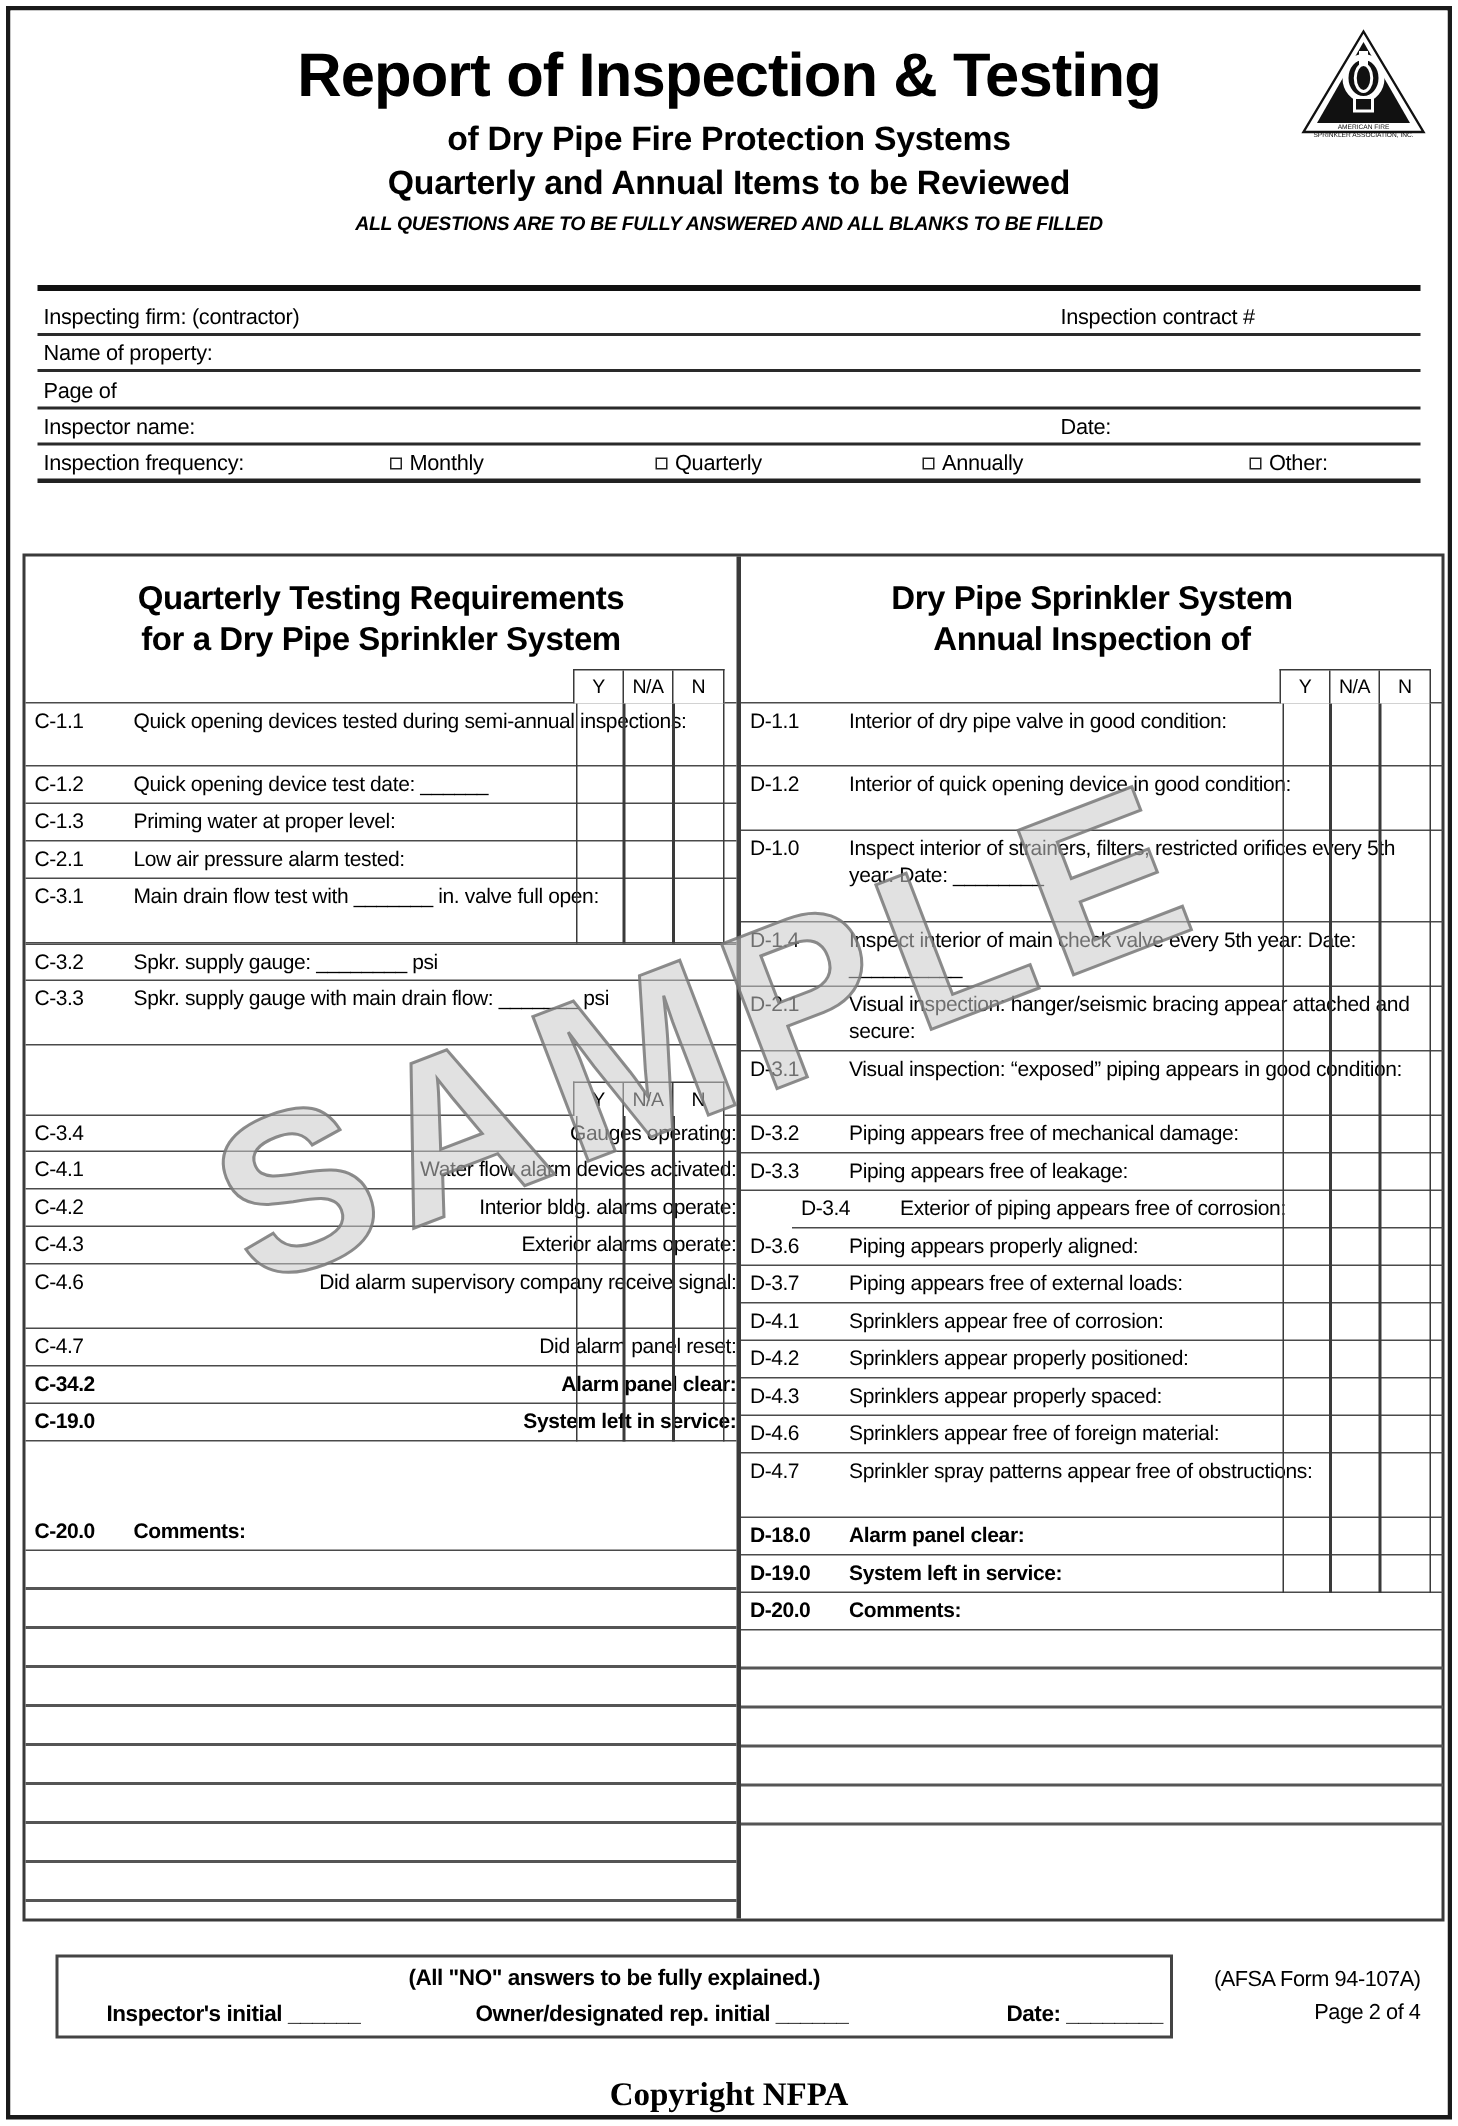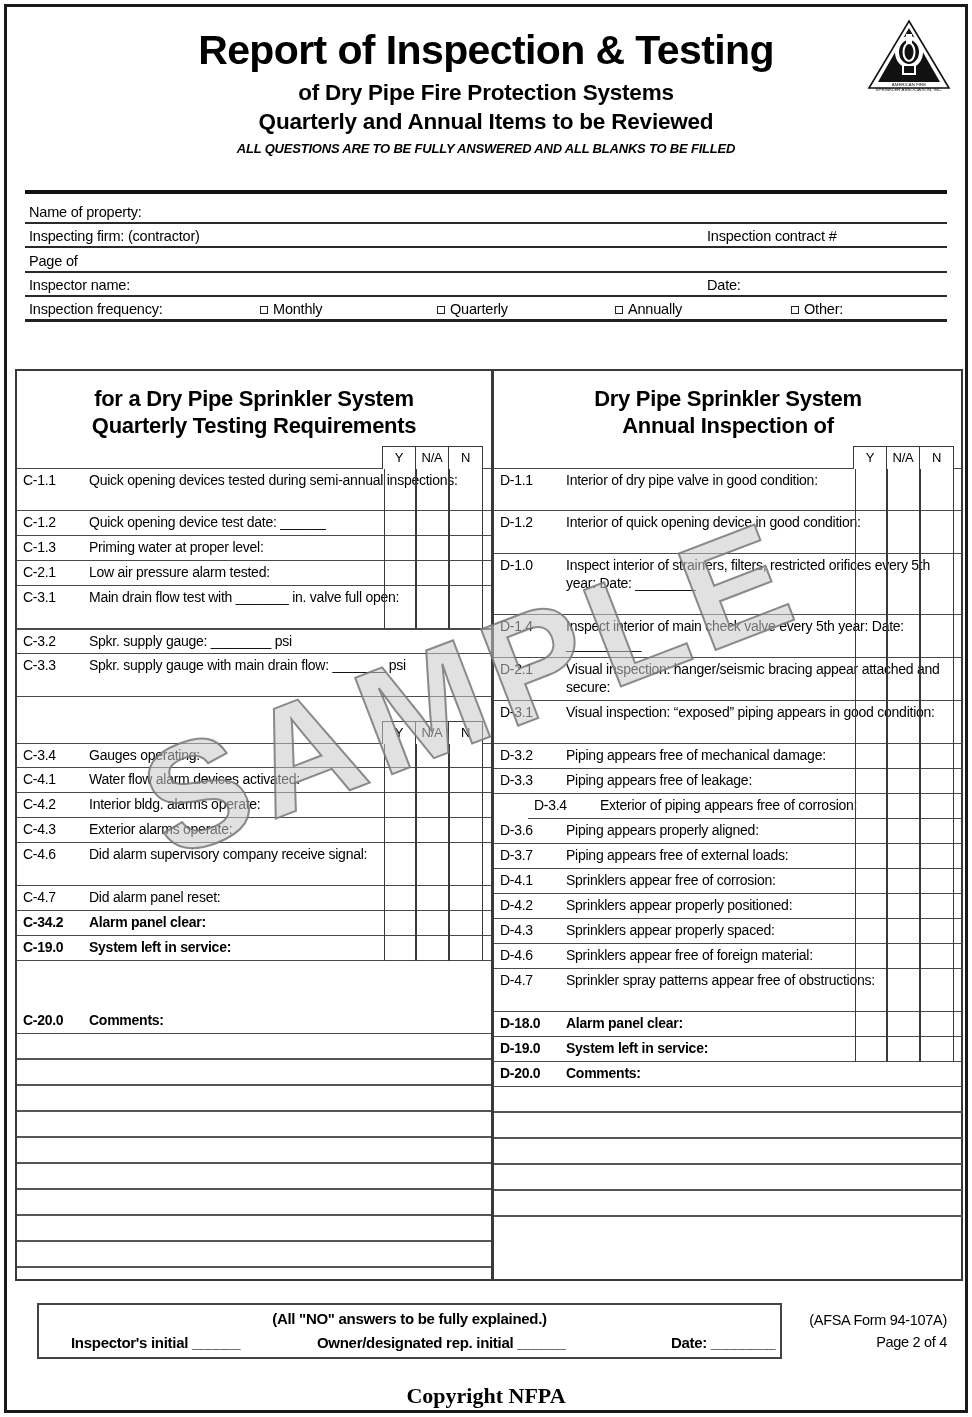--- a/index.html
+++ b/index.html
@@ -294,49 +294,49 @@
       <rect x="38" y="50" width="10" height="7" fill="#111"></rect>
       <text x="43" y="70" font-size="4.4" text-anchor="middle" fill="#111" font-family="Liberation Sans, sans-serif">AMERICAN FIRE</text>
       <text x="43" y="75" font-size="4.4" text-anchor="middle" fill="#111" font-family="Liberation Sans, sans-serif">SPRINKLER ASSOCIATION, INC.</text>
     </svg>
   </div>
 
   <div class="rule-thick" style="top:183px;"></div>
 
   <div class="hdr">
     <div class="hdr-row">
-      <span class="hdr-lbl" style="left:4px;">Name of property:</span>
-    </div>
-    <div class="hdr-row">
       <span class="hdr-lbl" style="left:4px;">Inspecting firm: (contractor)</span>
       <span class="hdr-lbl" style="left:682px;">Inspection contract #</span>
+    </div>
+    <div class="hdr-row">
+      <span class="hdr-lbl" style="left:4px;">Name of property:</span>
     </div>
     <div class="hdr-row">
       <span class="hdr-lbl" style="left:4px;">Page     of</span>
     </div>
     <div class="hdr-row">
       <span class="hdr-lbl" style="left:4px;">Inspector name:</span>
       <span class="hdr-lbl" style="left:682px;">Date:</span>
     </div>
     <div class="hdr-row last">
       <span class="hdr-lbl" style="left:4px;">Inspection frequency:</span>
       <span class="hdr-lbl" style="left:235px;"><i class="cb"></i><span>Monthly</span></span>
       <span class="hdr-lbl" style="left:412px;"><i class="cb"></i><span>Quarterly</span></span>
       <span class="hdr-lbl" style="left:590px;"><i class="cb"></i><span>Annually</span></span>
-      <span class="hdr-lbl" style="left:766px;"><i class="cb"></i><span>Other:</span></span>
+      <span class="hdr-lbl" style="left:808px;"><i class="cb"></i><span>Other:</span></span>
     </div>
   </div>
 
   <div id="content-box">
     <div id="col-divider"></div>
 
     <div class="col col-left">
       <div class="col-head">
+        <div>Quarterly Testing Requirements</div>
         <div>for a Dry Pipe Sprinkler System</div>
-        <div>Quarterly Testing Requirements</div>
       </div>
       <div class="tbl" id="left-table">
             <div class="grp">
               <div style="height: 22px;"></div>
               <div class="yn-head" style="right: 8px; top: 0px;">
                 <div>Y</div>
                 <div>N/A</div>
                 <div>N</div>
               </div>
               <div style="position: relative;">
@@ -377,21 +377,21 @@
                 </div>
               </div>
             </div>
             <div class="grp">
               <div style="height: 46px;"></div>
               <div class="yn-head" style="right: 8px; top: 24px;">
                 <div>Y</div>
                 <div>N/A</div>
                 <div>N</div>
               </div>
-              <div style="position: relative;">
+              <div style="position: relative; text-align: right;">
                 <div class="row row-first" style="height: 25px;">
                   <span class="code">C-3.4</span>
                   <span class="txt">Gauges operating:</span>
                 </div>
                 <div class="row" style="height: 25px;">
                   <span class="code">C-4.1</span>
                   <span class="txt">Water flow alarm devices activated:</span>
                 </div>
                 <div class="row" style="height: 25px;">
                   <span class="code">C-4.2</span>

